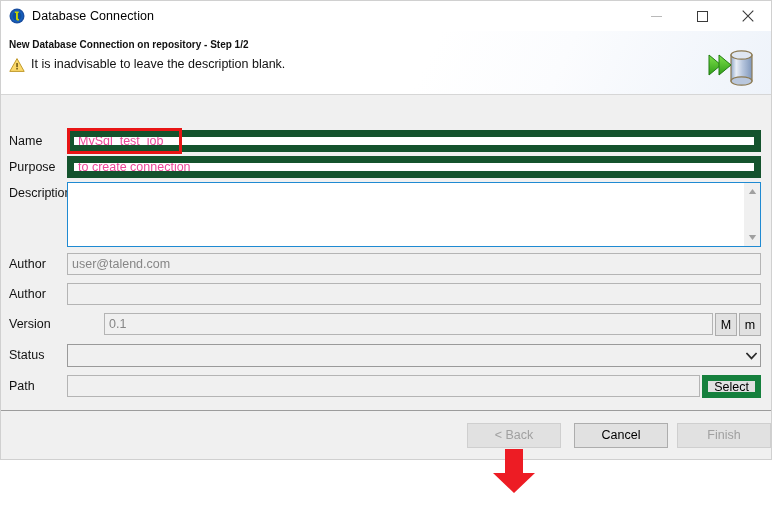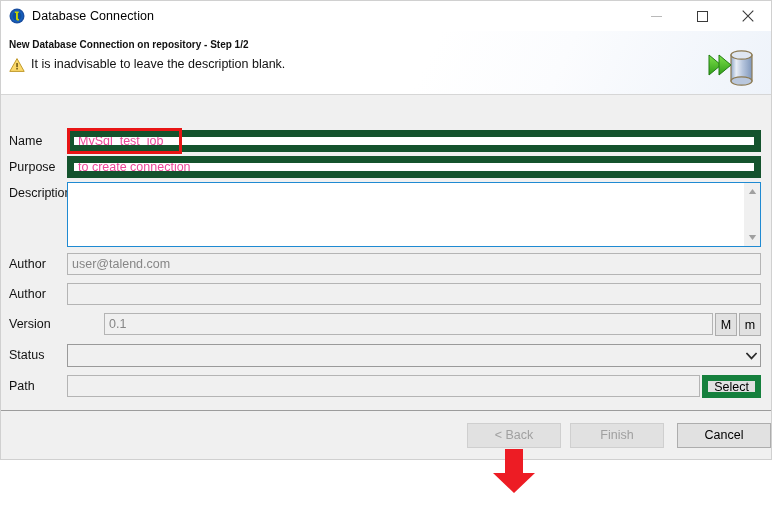--- a/index.html
+++ b/index.html
@@ -362,22 +362,22 @@
       <div class="ctrl-wrap">
         <input class="txt disabled" type="text" disabled="" value="" style="">
         <div class="select-btn">Select</div>
       </div>
     </div>
 
   </div>
 
   <div class="footer">
     <div class="btn disabled">&lt; Back</div>
+    <div class="btn cancel">Cancel</div>
     <div class="btn disabled">Finish</div>
-    <div class="btn cancel">Cancel</div>
   </div>
 
   <div class="arrow-annot">
     <svg width="46" height="45" viewBox="0 0 46 45">
       <path d="M14 0 H32 V24 H44 L23 44 L2 24 H14 Z" fill="#ed1c24"></path>
     </svg>
   </div>
 
 </div>
 

